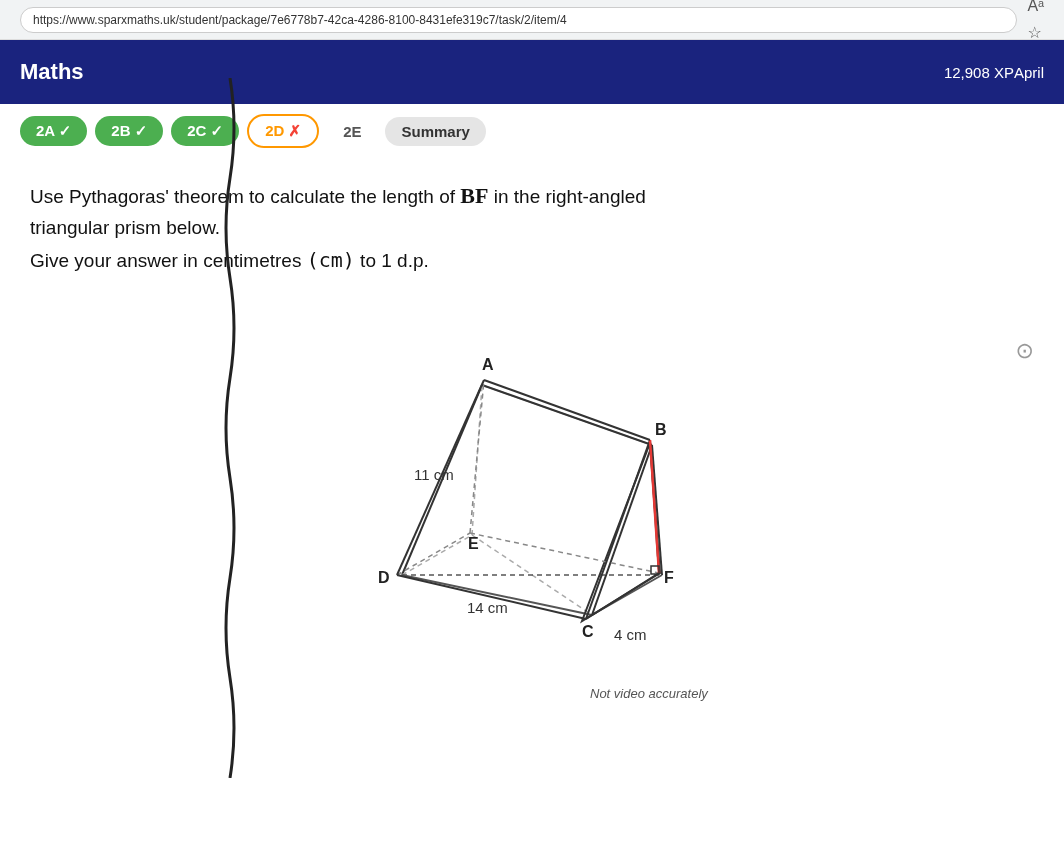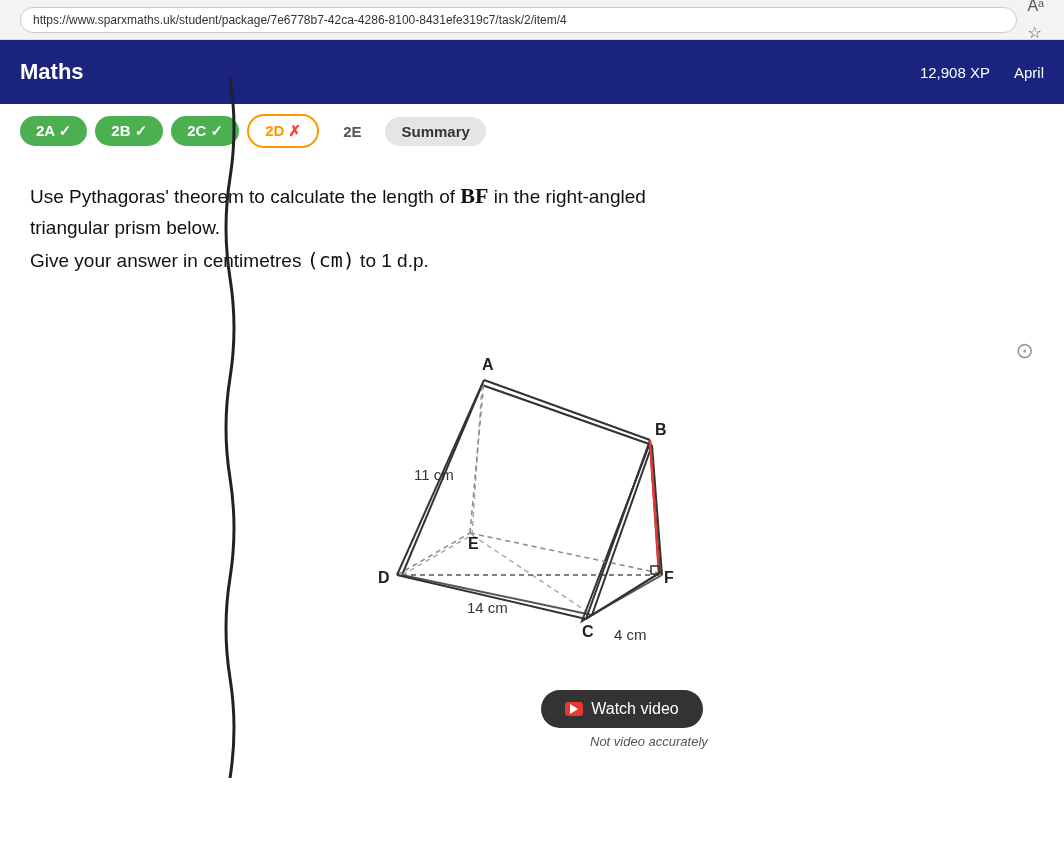--- a/index.html
+++ b/index.html
@@ -198,21 +198,21 @@
     <span>https://www.sparxmaths.uk/student/package/7e6778b7-42ca-4286-8100-8431efe319c7/task/2/item/4</span>
   </div>
   <div class="browser-icons">
     <span>Aᵃ</span>
     <span>☆</span>
   </div>
 </div>
 
 <div class="app-header">
   <span class="app-title">Maths</span>
-  <div style="display:flex; align-items:flex-end; gap:24px;">
+  <div style="display:flex; align-items:flex-end; gap:0;">
     <span class="xp-display">12,908 XP</span>
     <span style="color:#fff; font-size:15px;">April</span>
   </div>
 </div>
 
 <div class="tabs-row">
   <div class="tab tab-green">
     <span>2A ✓</span>
   </div>
   <div class="tab tab-green">
@@ -303,24 +303,18 @@
         <text x="142" y="175" font-size="15" font-family="Arial" fill="#333">11 cm</text>
 
         <text x="195" y="308" font-size="15" font-family="Arial" fill="#333">14 cm</text>
 
         <text x="342" y="335" font-size="15" font-family="Arial" fill="#333">4 cm</text>
 
       </g>
     </svg>
   </div>
 
-  <div style="text-align:center; margin-top:0px;">
-    <button class="watch-video-btn">
-      <span class="video-icon"></span>
-      <span>Watch video</span>
-    </button>
-  </div>
 
   <div class="not-drawn">Not video accurately</div>
 
   <div class="expand-icon">⊙</div>
 
 </div>
 
 </body></html>

